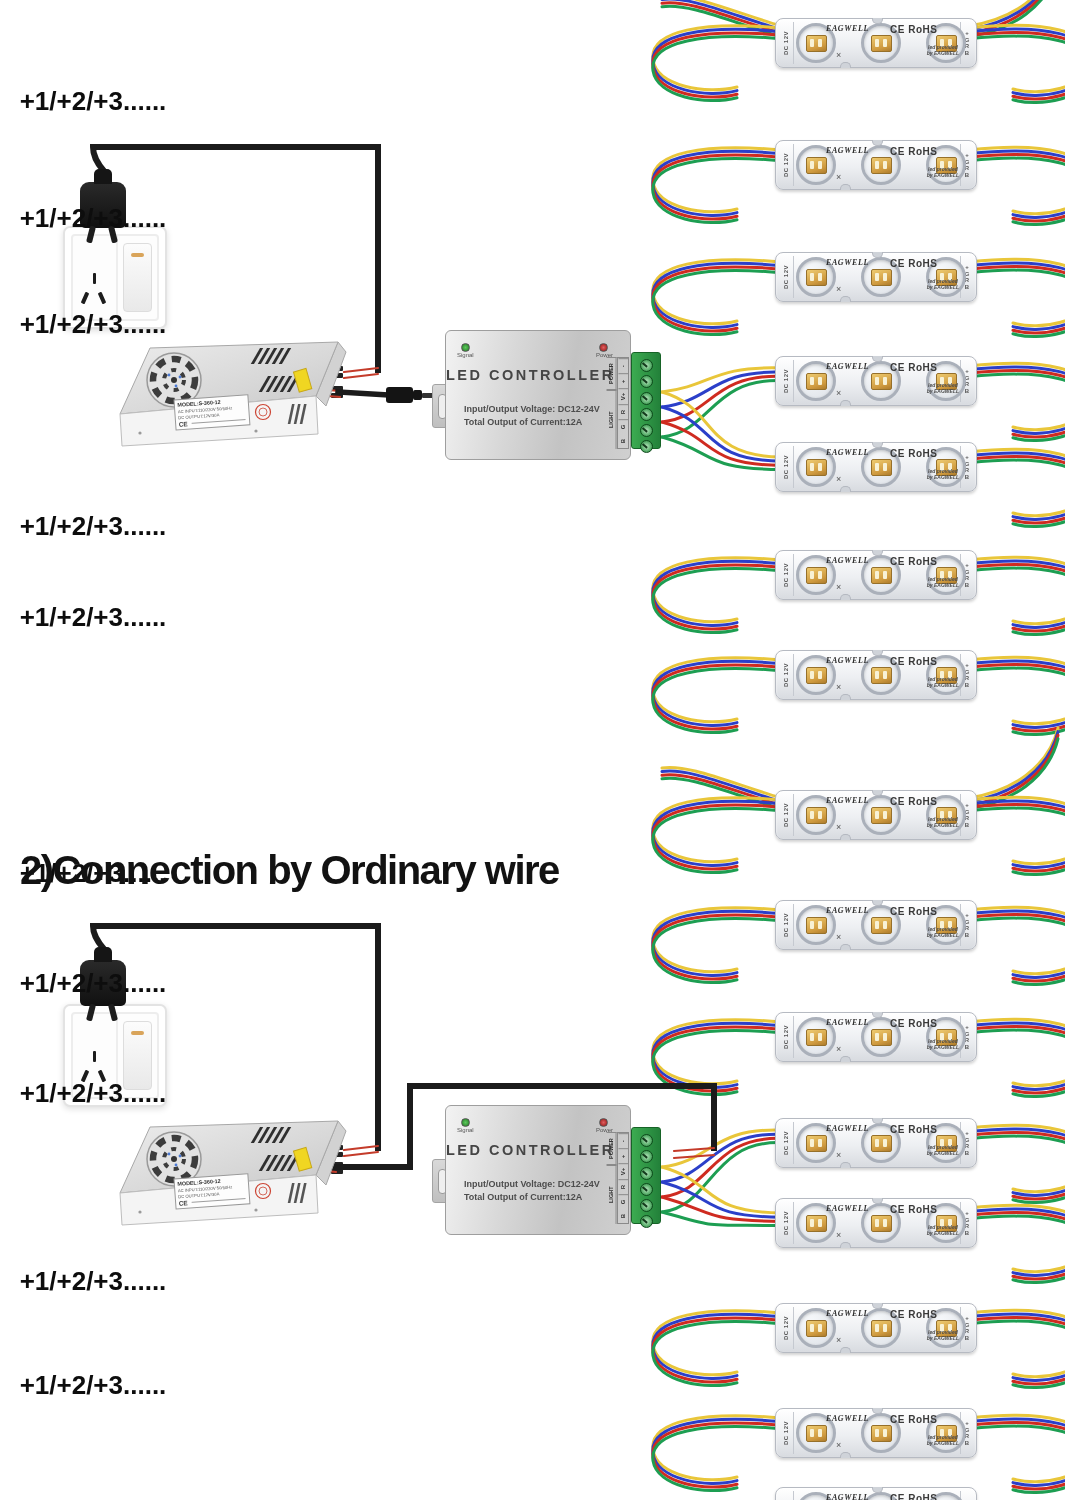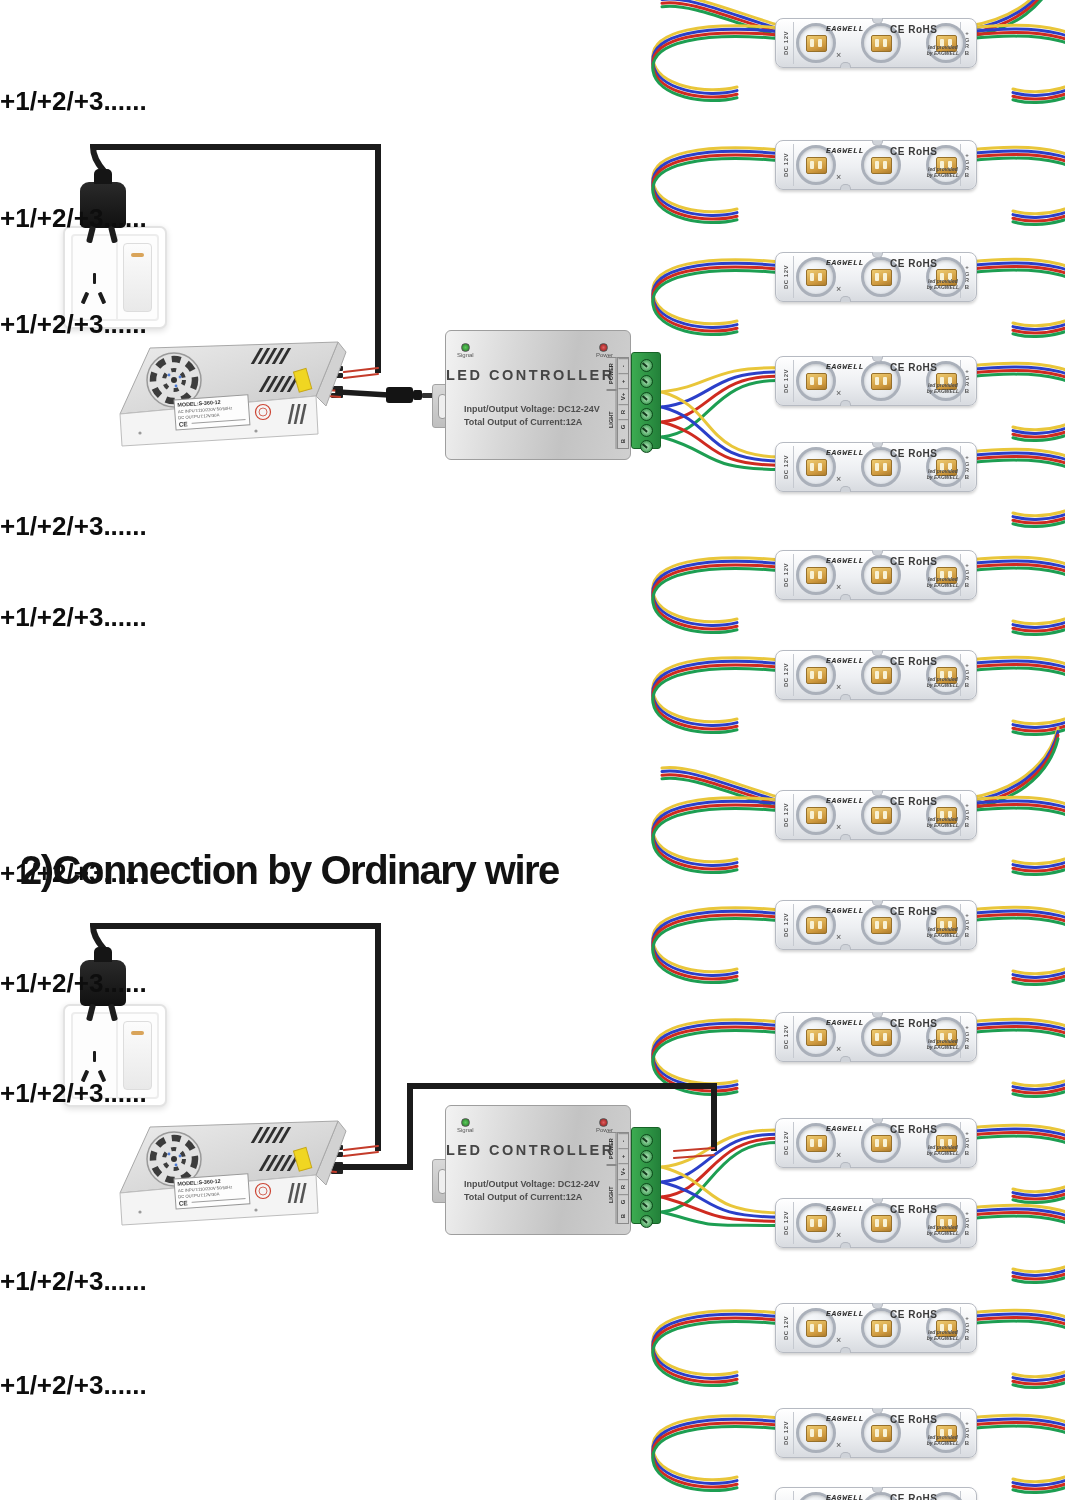--- a/index.html
+++ b/index.html
@@ -71,30 +71,30 @@
   .m-pins{font-size:6px;font-weight:700;color:#555;writing-mode:vertical-rl;text-orientation:upright;letter-spacing:.5px;}
   .m-led{position:absolute;top:4px;width:34px;height:34px;border-radius:50%;border:3px solid #aab0ba;
          background:radial-gradient(circle at 35% 30%,#f7f9fb,#dde1e7);box-shadow:inset 0 1px 3px rgba(0,0,0,.2);}
   .m-led-1{left:20px;}.m-led-2{left:85px;}.m-led-3{left:150px;}
   .m-chip{width:19px;height:15px;margin:8.5px auto 0;border:1px solid #96702a;border-radius:2px;position:relative;
           background:linear-gradient(160deg,#eecb70,#cf9a3f 70%,#ad7c2d);}
   .m-chip i{position:absolute;top:3px;width:4px;height:8px;background:#f8f2d6;border-radius:1px;}
   .m-chip i:first-child{left:3.5px;}
   .m-chip i:last-child{left:11px;}
   .m-brand{position:absolute;left:50px;top:5px;font-size:8px;font-weight:700;font-style:italic;letter-spacing:.6px;
-           color:#2e2e2e;font-family:Liberation Mono, monospace;}
+           color:#2e2e2e;font-family:Liberation Serif, serif;}
   .m-cert{position:absolute;left:114px;top:5px;font-size:10px;font-weight:700;color:#3a3a3a;letter-spacing:.5px;}
   .m-note{position:absolute;right:17px;top:25px;text-align:center;font-size:5px;font-weight:700;font-style:italic;
           color:#4a4a4a;line-height:1.2;}
   .m-x{position:absolute;left:60px;top:31px;font-size:9px;color:#555;}
   .m-notch{position:absolute;width:9px;height:5px;background:#cfd3d9;border:1px solid #b4b8c0;}
   .m-notch-t{left:96px;top:-1px;border-radius:0 0 5px 5px;border-top:none;}
   .m-notch-b{left:64px;bottom:-1px;border-radius:5px 5px 0 0;border-bottom:none;}
   
-  .chain-label{position:absolute;z-index:4;left:782px;width:186px;font-size:26px;
+  .chain-label{position:absolute;z-index:4;left:782px;width:186px;text-align:center;font-size:26px;
                font-weight:800;color:#0d0d0d;white-space:nowrap;}
 </style>
 </head>
 <body>
 
 <div id="canvas">
   <svg id="wire-layer" width="1065" height="1500" viewBox="0 0 1065 1500">
       <path d="M781,26 C728,10 688,-8 662,-4" fill="none" stroke="#e9c63a" stroke-width="3" stroke-linecap="round"></path>
       <path d="M781,29.6 C728,13.6 688,-4.4 662,-0.3999999999999999" fill="none" stroke="#2b3fc9" stroke-width="3" stroke-linecap="round"></path>
       <path d="M781,33.2 C728,17.2 688,-0.7999999999999998 662,3.2" fill="none" stroke="#cf2b20" stroke-width="3" stroke-linecap="round"></path>

